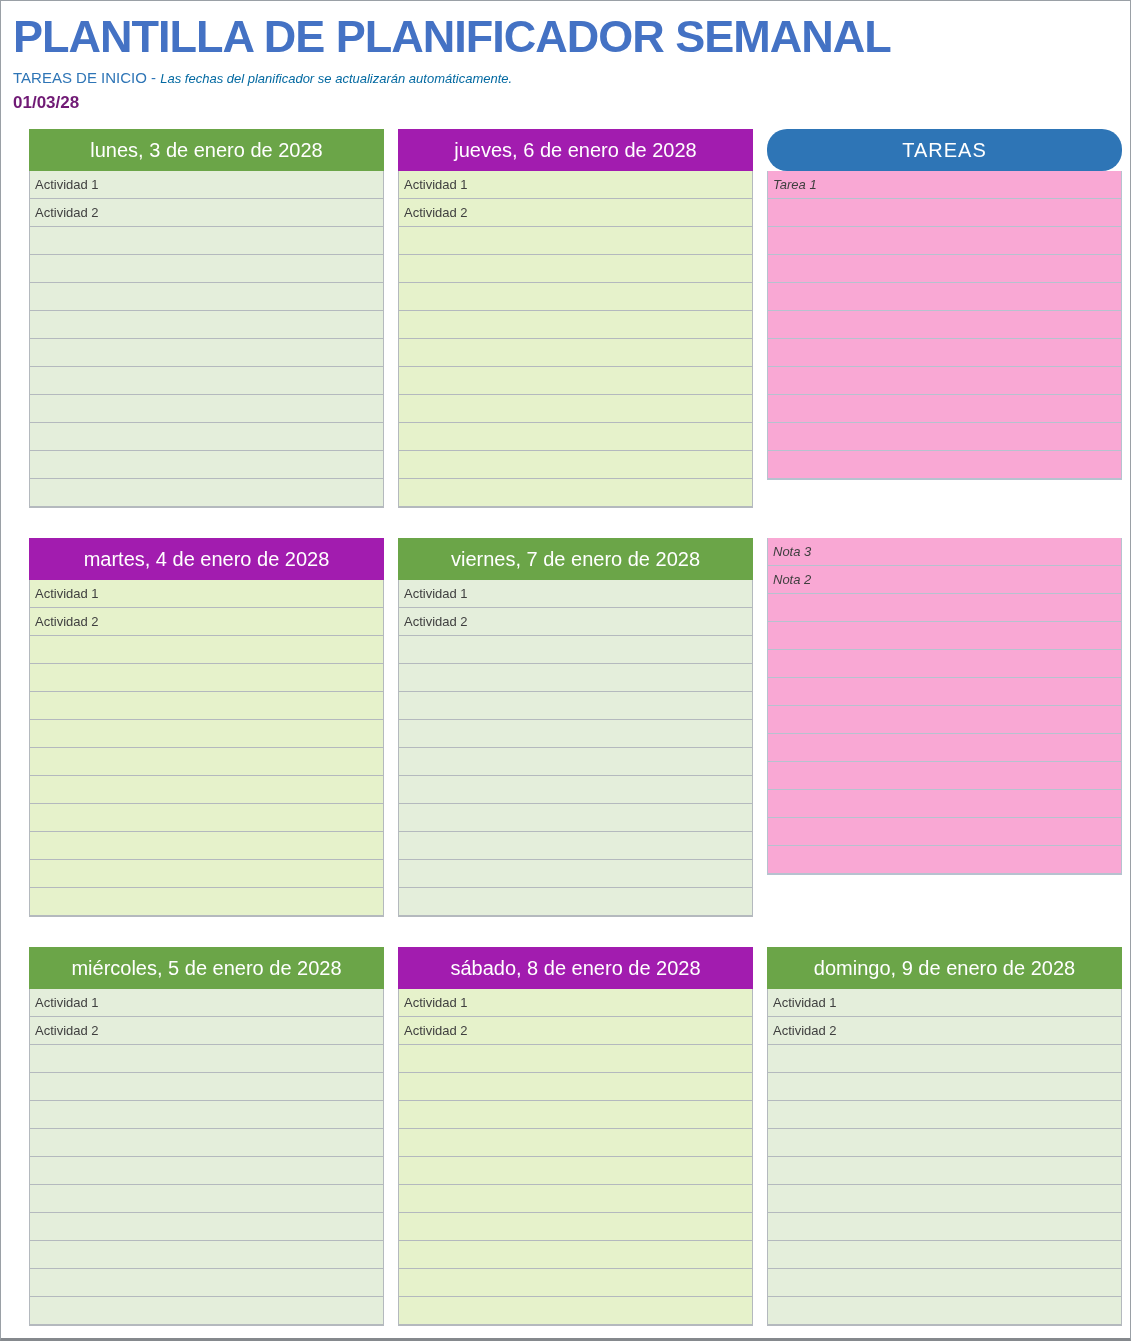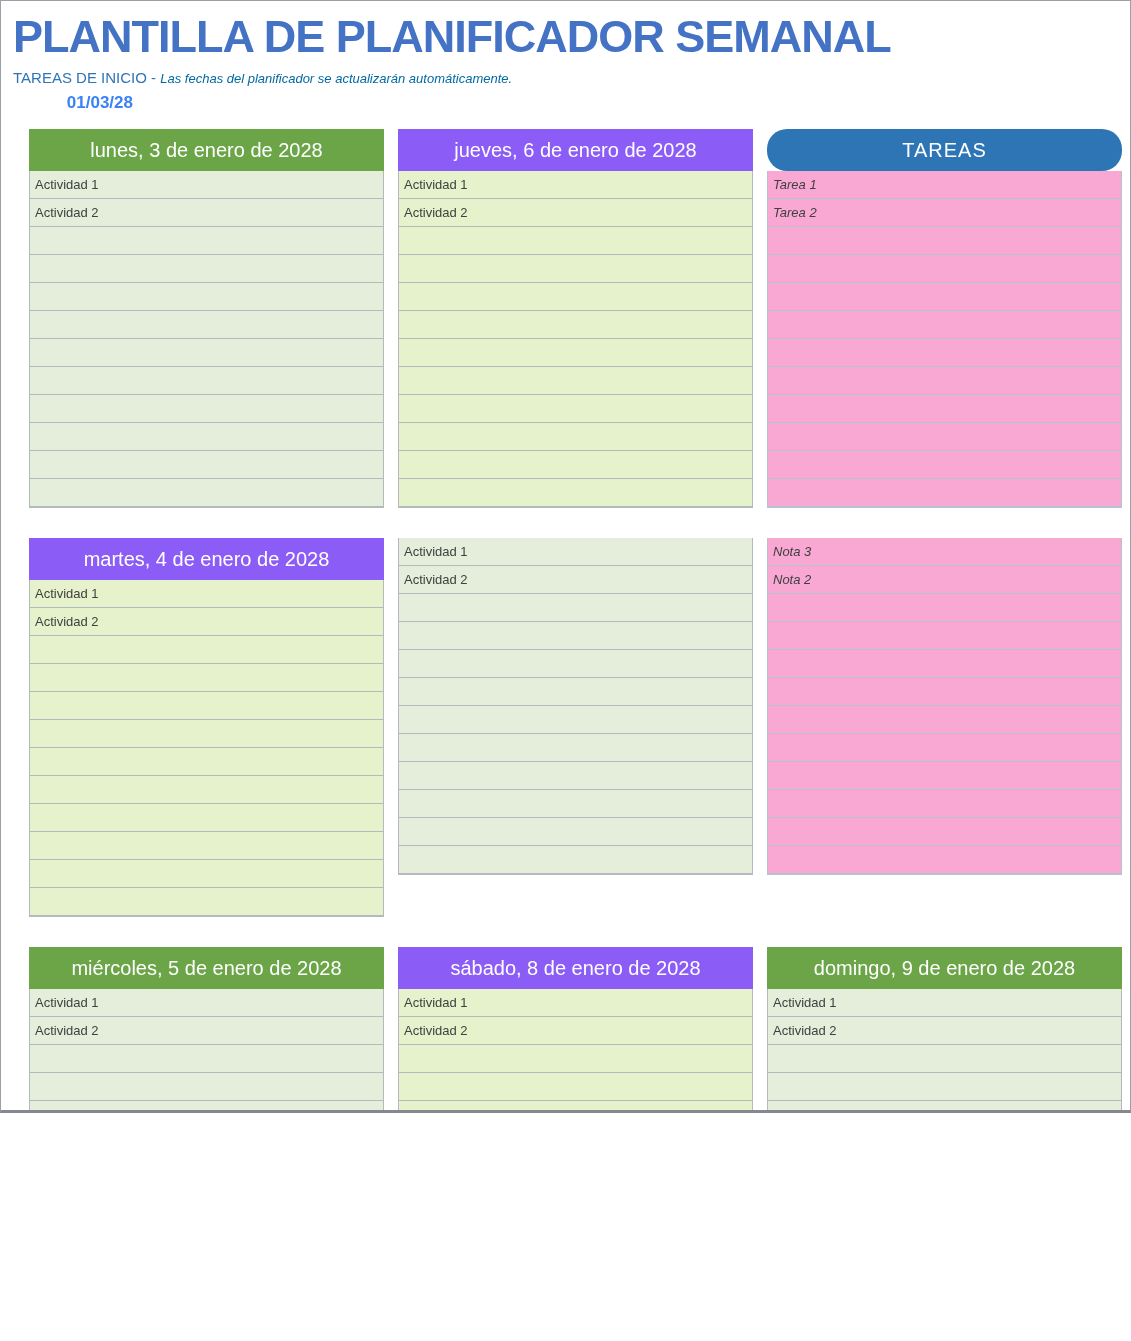--- a/index.html
+++ b/index.html
@@ -2,21 +2,21 @@
 <html><head>
 <meta charset="utf-8">
 <style>
   * { box-sizing: border-box; }
   html, body { margin: 0; padding: 0; background: #fff; }
   body { font-family: "Liberation Sans", "DejaVu Sans", sans-serif; }
 
   .page {
     position: relative;
     width: 1131px;
-    height: 1113px;
+    height: 1341px;
     background: #ffffff;
     border: 1px solid #9aa0a6;
     border-bottom: 3px solid #85898d;
     overflow: hidden;
   }
 
   .header-area { padding: 12px 14px 0 12px; }
 
   .page-title {
     margin: 0;
@@ -36,23 +36,22 @@
   .subtitle-note {
     font-size: 13px;
     font-style: italic;
     color: #0369a1;
   }
 
   .start-date {
     margin-top: 7px;
     font-size: 17px;
     font-weight: bold;
-    color: #3b82f6;
+    color: #701a75;
     width: 120px;
-    text-align: right;
   }
 
   .grid {
     margin: 16px 8px 0 8px;
     display: grid;
     grid-template-columns: repeat(3, 1fr);
     column-gap: 14px;
     row-gap: 30px;
     padding-left: 20px;
   }
@@ -80,21 +79,21 @@
     font-size: 13px;
     color: #3f3f3f;
     border-bottom: 1px solid #b4b9be;
   }
   .row-cell:last-child { border-bottom: 1px solid #b4b9be; }
 
   
   .variant-green  .panel-header { background: #6ba548; }
   .variant-green  .row-cell     { background: #e4eedb; }
 
-  .variant-dark   .panel-header { background: #8b5cf6; }
+  .variant-dark   .panel-header { background: #a21caf; }
   .variant-dark   .row-cell     { background: #e6f2cb; }
 
   .variant-blue   .panel-header { background: #2e75b6; letter-spacing: 1px; border-radius: 20px; }
   .variant-blue   .row-cell     { background: #f9a8d4; font-style: italic; border-bottom-color: #b6c2cf; }
   .variant-blue   .panel-body   { border-color: #b6c2cf; }
 </style>
 </head>
 <body>
 
 <div class="page">
@@ -136,21 +135,20 @@
           <div class="row-cell"></div>
           <div class="row-cell"></div>
           <div class="row-cell"></div>
           <div class="row-cell"></div>
         </div>
       </section>
       <section class="panel variant-blue">
         <div class="panel-header">TAREAS</div>
         <div class="panel-body">
           <div class="row-cell">Tarea 1</div>
-          <div class="row-cell">Tarea 2</div>
           <div class="row-cell"></div>
           <div class="row-cell"></div>
           <div class="row-cell"></div>
           <div class="row-cell"></div>
           <div class="row-cell"></div>
           <div class="row-cell"></div>
           <div class="row-cell"></div>
           <div class="row-cell"></div>
           <div class="row-cell"></div>
           <div class="row-cell"></div>
@@ -167,20 +165,21 @@
           <div class="row-cell"></div>
           <div class="row-cell"></div>
           <div class="row-cell"></div>
           <div class="row-cell"></div>
           <div class="row-cell"></div>
           <div class="row-cell"></div>
           <div class="row-cell"></div>
         </div>
       </section>
       <section class="panel variant-green">
+        <div class="panel-header">viernes, 7 de enero de 2028</div>
         <div class="panel-body">
           <div class="row-cell">Actividad 1</div>
           <div class="row-cell">Actividad 2</div>
           <div class="row-cell"></div>
           <div class="row-cell"></div>
           <div class="row-cell"></div>
           <div class="row-cell"></div>
           <div class="row-cell"></div>
           <div class="row-cell"></div>
           <div class="row-cell"></div>

